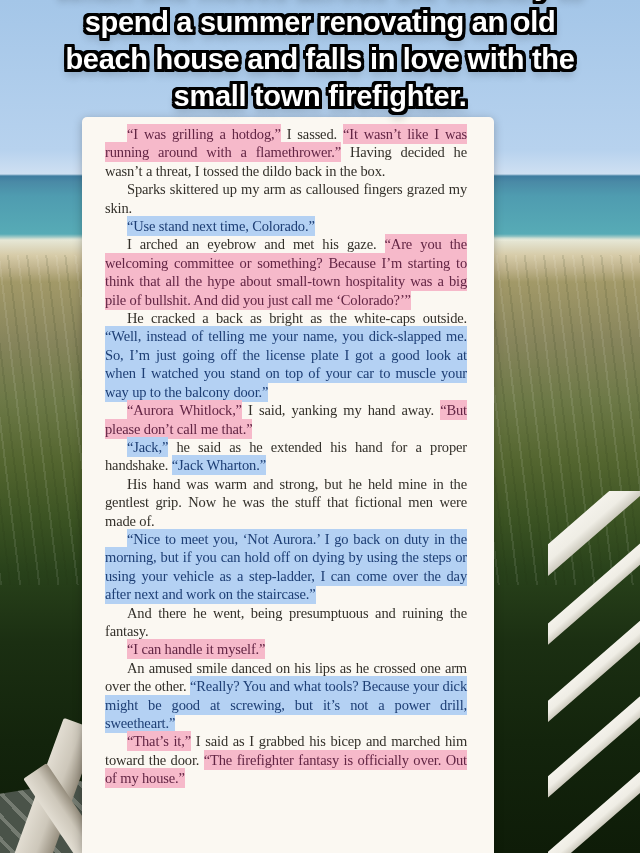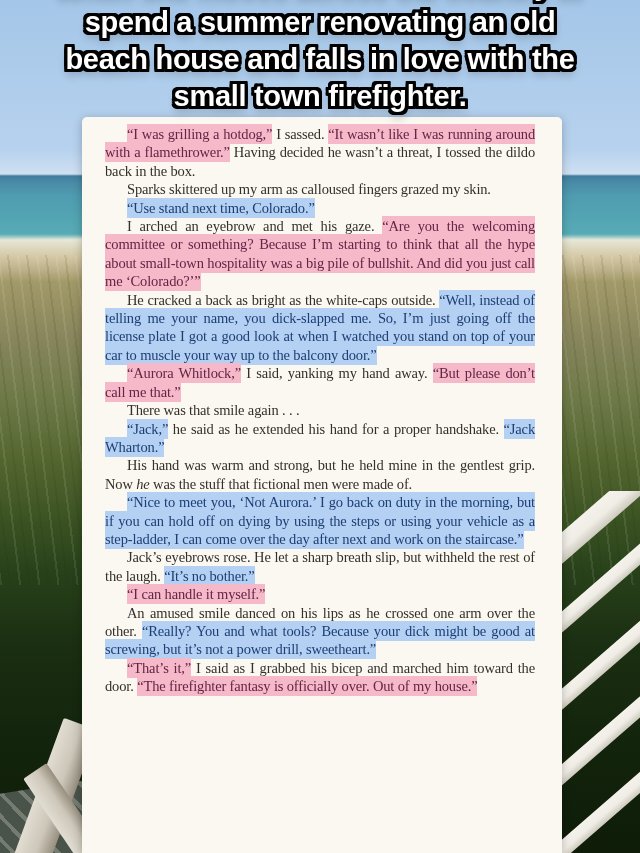--- a/index.html
+++ b/index.html
@@ -70,36 +70,36 @@
       -3px 0 0 var(--title-outline), 3px 0 0 var(--title-outline),
       -3px 3px 0 var(--title-outline), 0 3px 0 var(--title-outline), 3px 3px 0 var(--title-outline),
       -2px -3px 0 var(--title-outline), 2px -3px 0 var(--title-outline),
       -2px 3px 0 var(--title-outline), 2px 3px 0 var(--title-outline),
       -3px -2px 0 var(--title-outline), 3px -2px 0 var(--title-outline),
       -3px 2px 0 var(--title-outline), 3px 2px 0 var(--title-outline),
       0 6px 9px rgba(0,0,0,.3);
   }
   
   .page{
-    position:absolute;left:82px;top:117px;width:480px;bottom:0;z-index:2;
+    position:absolute;left:82px;top:117px;width:412px;bottom:0;z-index:2;
     background:var(--page-bg);border-radius:5px 5px 0 0;overflow:hidden;
     box-shadow:0 2px 10px rgba(0,0,0,.25);
   }
   .book-text{
     padding:8px 27px 0 23px;
     font-family:"Liberation Serif",serif;
     font-size:14.5px;line-height:18.4px;letter-spacing:-.15px;
     color:var(--text-plain);text-align:justify;hyphens:auto;
   }
   .para{margin:0;text-indent:22px;}
   .seg{padding-top:2px;padding-bottom:2px;}
   .hl-pink{background:var(--hl-pink);color:var(--text-pink);}
   .hl-blue{background:var(--hl-blue);color:var(--text-blue);}
   .hl-yellow{background:var(--hl-yellow);color:var(--text-yellow);}
-  .it{font-style:italic;}
+  .it{}
 </style>
 </head>
 <body>
 
 <div class="stage">
 
   <div class="bg">
     <div class="surf-line"></div>
     <div class="bg-texture"></div>
     <div class="deck-boards"></div>
@@ -122,24 +122,23 @@
   </div>
 
   <div class="page">
     <div class="book-text">
         <p class="para"><span class="seg hl-pink">“I was grilling a hotdog,”</span><span class="seg hl-none"> I sassed. </span><span class="seg hl-pink">“It wasn’t like I was running around with a flamethrower.”</span><span class="seg hl-none"> Having decided he wasn’t a threat, I tossed the dildo back in the box.</span></p>
         <p class="para"><span class="seg hl-none">Sparks skittered up my arm as calloused fingers grazed my skin.</span></p>
         <p class="para"><span class="seg hl-blue">“Use stand next time, Colorado.”</span></p>
         <p class="para"><span class="seg hl-none">I arched an eyebrow and met his gaze. </span><span class="seg hl-pink">“Are you the welcoming committee or something? Because I’m starting to think that all the hype about small-town hospitality was a big pile of bullshit. And did you just call me ‘Colorado?’”</span></p>
         <p class="para"><span class="seg hl-none">He cracked a back as bright as the white-caps outside. </span><span class="seg hl-blue">“Well, instead of telling me your name, you dick-slapped me. So, I’m just going off the license plate I got a good look at when I watched you stand on top of your car to muscle your way up to the balcony door.”</span></p>
         <p class="para"><span class="seg hl-pink">“Aurora Whitlock,”</span><span class="seg hl-none"> I said, yanking my hand away. </span><span class="seg hl-pink">“But please don’t call me that.”</span></p>
-        <p class="para"><span class="seg hl-none">There was that smile again . . .</span></p>
         <p class="para"><span class="seg hl-blue">“Jack,”</span><span class="seg hl-none"> he said as he extended his hand for a proper handshake. </span><span class="seg hl-blue">“Jack Wharton.”</span></p>
         <p class="para"><span class="seg hl-none">His hand was warm and strong, but he held mine in the gentlest grip. Now </span><span class="seg hl-none it">he</span><span class="seg hl-none"> was the stuff that fictional men were made of.</span></p>
         <p class="para"><span class="seg hl-blue">“Nice to meet you, ‘Not Aurora.’ I go back on duty in the morning, but if you can hold off on dying by using the steps or using your vehicle as a step-ladder, I can come over the day after next and work on the staircase.”</span></p>
-        <p class="para"><span class="seg hl-none">Jack’s eyebrows rose. He let a sharp breath slip, but withheld the rest of the laugh. </span><span class="seg hl-blue">“It’s no bother.”</span></p>
+        <p class="para"><span class="seg hl-none">And there he went, being presumptuous and ruining the fantasy.</span></p>
         <p class="para"><span class="seg hl-pink">“I can handle it myself.”</span></p>
         <p class="para"><span class="seg hl-none">An amused smile danced on his lips as he crossed one arm over the other. </span><span class="seg hl-blue">“Really? You and what tools? Because your dick might be good at screwing, but it’s not a power drill, sweetheart.”</span></p>
         <p class="para"><span class="seg hl-pink">“That’s it,”</span><span class="seg hl-none"> I said as I grabbed his bicep and marched him toward the door. </span><span class="seg hl-pink">“The firefighter fantasy is officially over. Out of my house.”</span></p>
       </div>
   </div>
 
 </div>
 
 </body></html>

